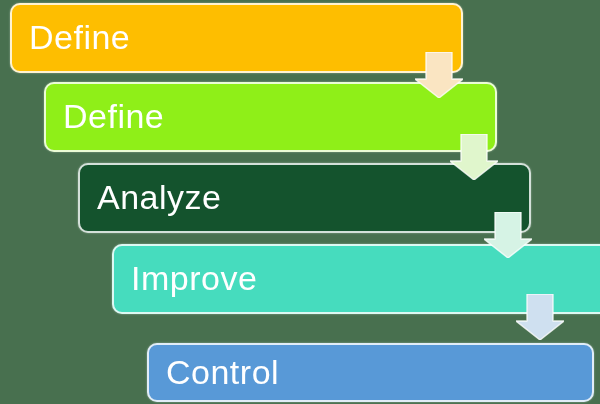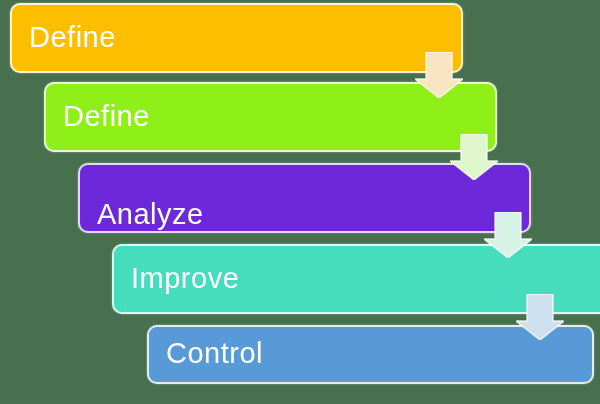--- a/index.html
+++ b/index.html
@@ -21,30 +21,30 @@
     border: 2px solid rgba(255,255,255,0.82);
     border-radius: 10px;
     display: flex;
     align-items: center;
     padding-left: 17px;
     z-index: 1;
     box-shadow: 0 0 2px rgba(255,255,255,0.45);
   }
   .bar-label {
     color: #ffffff;
-    font-size: 29px;
+    font-size: 34px;
     line-height: 1;
     letter-spacing: 0.5px;
     padding-bottom: 2px;
   }
   #bar-define  { left: 10px;  top: 3px; }
   #bar-measure { left: 44px;  top: 82px; }
   #bar-analyze { left: 78px;  top: 163px; }
   #bar-improve { left: 112px; top: 244px; width: 508px; }
-  #bar-control { left: 147px; top: 325px; width: 447px; height: 59px; }
+  #bar-control { left: 147px; top: 343px; width: 447px; height: 59px; }
 
   .arrow {
     position: absolute;
     width: 48px;
     height: 46px;
     z-index: 2;
   }
   #arrow-1 { left: 415px; top: 52px; }
   #arrow-2 { left: 450px; top: 134px; }
   #arrow-3 { left: 484px; top: 212px; }
@@ -56,21 +56,21 @@
 <div id="stage" style="background-color: rgb(72, 112, 79);">
 
   <div class="bar" id="bar-define" style="background-color: rgb(254, 190, 0);">
     <span class="bar-label">Define</span>
   </div>
 
   <div class="bar" id="bar-measure" style="background-color: rgb(143, 239, 24);">
     <span class="bar-label">Define</span>
   </div>
 
-  <div class="bar" id="bar-analyze" style="background-color: #6d28d9; align-items: flex-end;">
+  <div class="bar" id="bar-analyze" style="background-color: #14532d;">
     <span class="bar-label">Analyze</span>
   </div>
 
   <div class="bar" id="bar-improve" style="background-color: rgb(70, 220, 190);">
     <span class="bar-label">Improve</span>
   </div>
 
   <div class="bar" id="bar-control" style="background-color: rgb(88, 153, 215);">
     <span class="bar-label">Control</span>
   </div>

